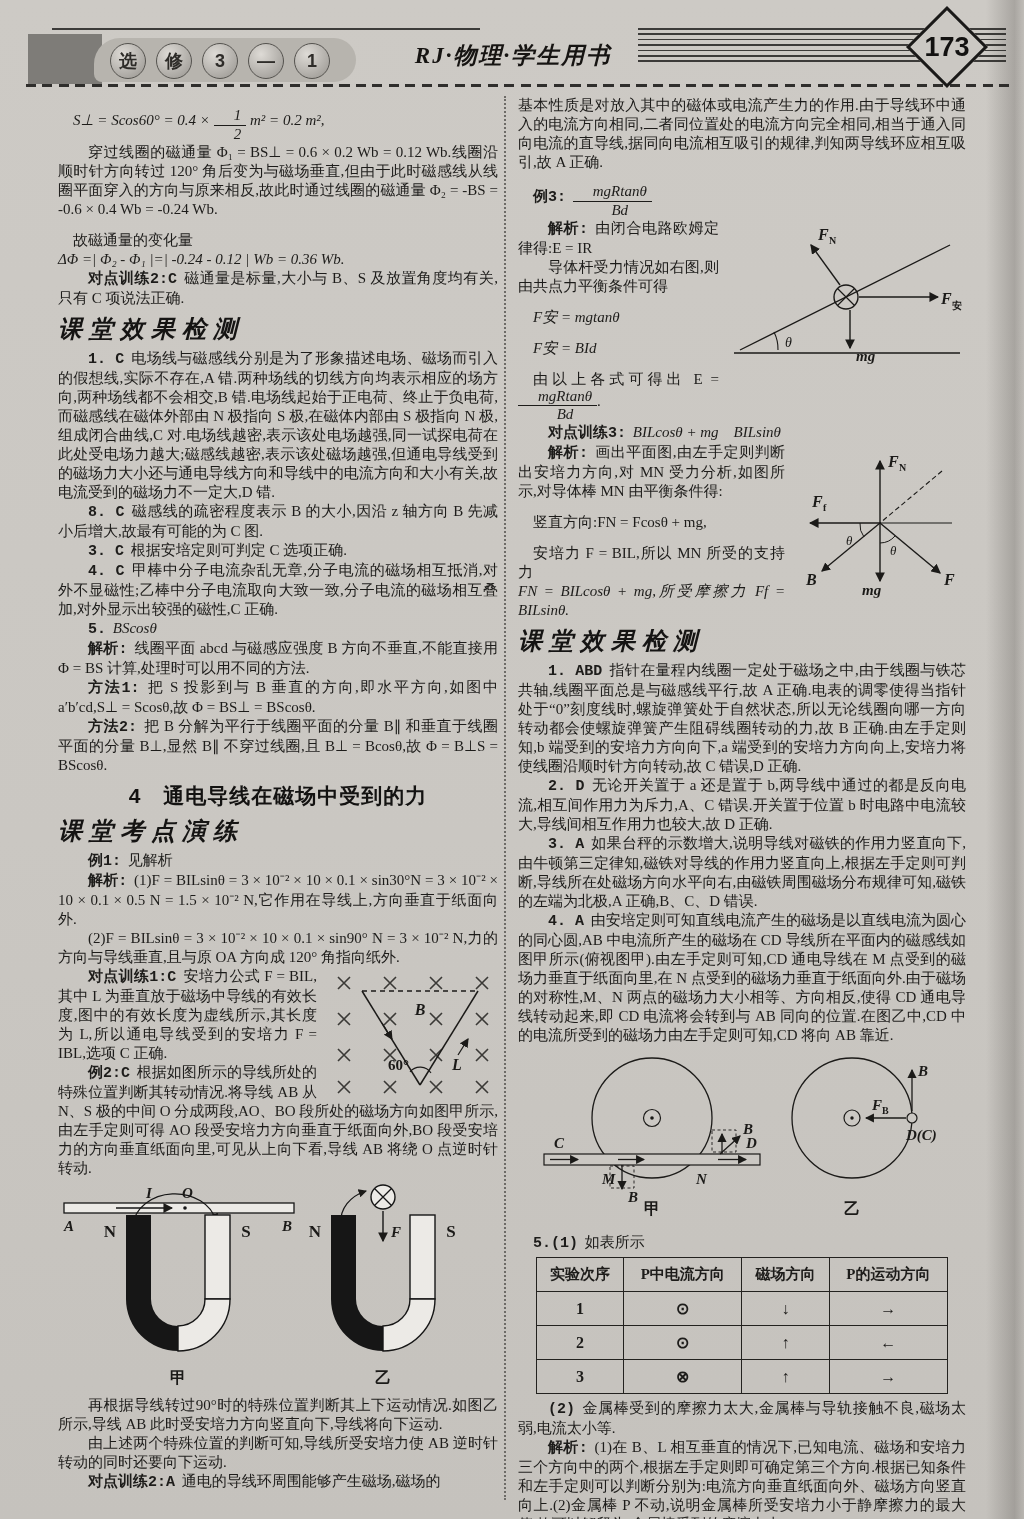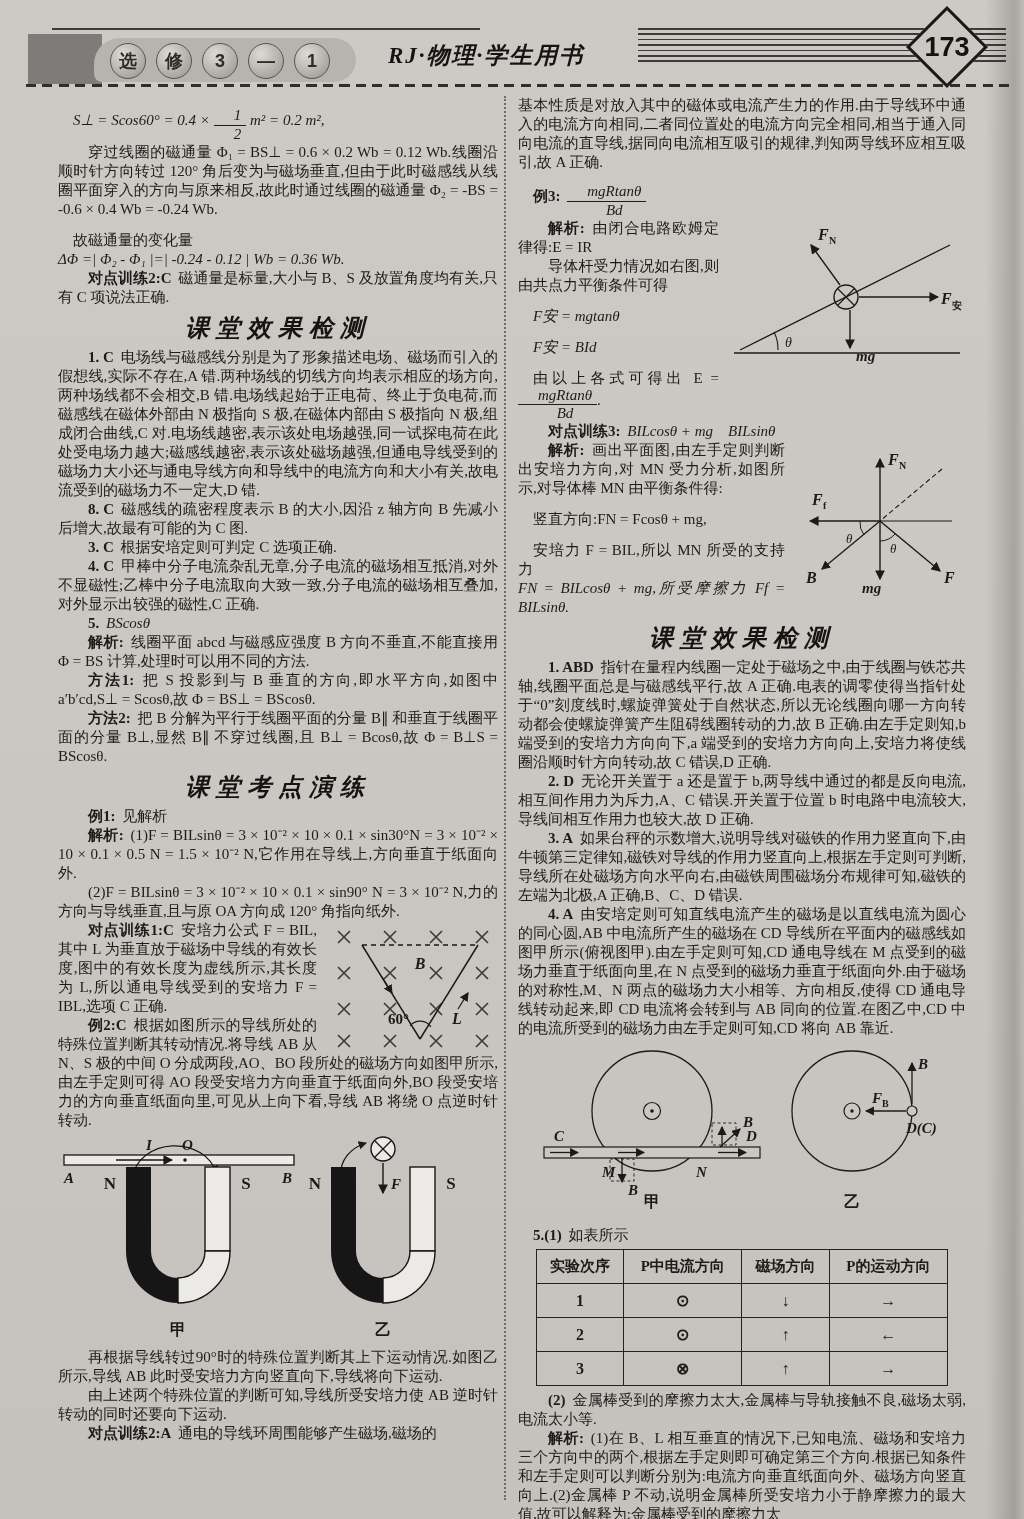--- a/index.html
+++ b/index.html
@@ -10,41 +10,41 @@
   .page::after{content:"";position:absolute;top:0;right:0;width:38px;height:100%;
     background:linear-gradient(90deg,rgba(0,0,0,0) 0%,rgba(40,36,32,0.22) 75%,rgba(40,36,32,0.08) 100%);pointer-events:none;}
   
   .topline{position:absolute;left:52px;top:28px;width:428px;height:2px;background:#3c3b39;}
   .logo-block{position:absolute;left:28px;top:34px;width:74px;height:50px;background:#7e7c78;}
   .logo-capsule{position:absolute;left:94px;top:38px;width:262px;height:44px;background:#b7b4ae;
     border-radius:26px 22px 22px 8px;}
   .badge-circle{position:absolute;top:43px;width:34px;height:34px;border-radius:50%;
     background:radial-gradient(circle at 35% 30%,#dedbd6,#96938e);border:1px solid #55534f;
     color:#2e2c29;font:700 18px/34px "Liberation Sans",sans-serif;text-align:center;}
-  .book-title{position:absolute;left:388px;top:40px;width:250px;text-align:left;
+  .book-title{position:absolute;left:388px;top:40px;width:250px;text-align:center;
     font:700 italic 23px "Liberation Serif",serif;letter-spacing:2px;color:#161412;}
   .header-lines{position:absolute;left:638px;right:18px;top:28px;height:38px;
     background:repeating-linear-gradient(180deg,#3c3b39 0 1.7px,transparent 1.7px 5.4px);}
   .diamond{position:absolute;left:918px;top:18px;width:52px;height:52px;border:3px solid #1a1918;
     transform:rotate(45deg);background:#cbc8c3;}
   .diamond .num{position:absolute;left:0;top:0;width:52px;height:52px;transform:rotate(-45deg);
     font:700 27px/52px "Liberation Sans",sans-serif;text-align:center;color:#131211;}
   .dashed-rule{position:absolute;left:26px;right:14px;top:84px;height:3.4px;
     background:repeating-linear-gradient(90deg,#2f2e2c 0 10px,transparent 10px 16.5px);}
   
   .divider{position:absolute;left:504px;top:96px;height:1404px;border-left:2px dotted #6d6b67;}
   .col{position:absolute;top:96px;font-size:15px;line-height:19px;text-align:justify;}
   .col-left{left:58px;width:440px;}
   .col-right{left:518px;width:448px;}
   p{margin:0;text-indent:2em;}
   .noind{text-indent:0;}
   .ind1{text-indent:1em;margin-top:12px;}
-  .lead{font-weight:700;padding-right:0.45em;}
+  .lead{font-weight:700;padding-right:0.45em;font-family:Liberation Mono, monospace;}
   .it{font-style:italic;}
-  .brush{text-indent:0;text-align:center;font:700 italic 24px "Liberation Serif",serif;
+  .brush{text-indent:0;text-align:left;font:700 italic 24px "Liberation Serif",serif;
     letter-spacing:7px;margin:5px 0 4px;color:#151413;}
   .sect{text-indent:0;text-align:center;font:700 21px "Liberation Sans",sans-serif;
     letter-spacing:1px;margin:7px 0 2px;color:#131211;}
   .frac{display:inline-block;vertical-align:-0.95em;text-align:center;font-style:italic;line-height:1.05;}
   .frac .num{display:block;padding:0 5px 1px;border-bottom:1.3px solid #1d1c1a;}
   .frac .den{display:block;padding:1px 5px 0;}
   .fl{float:right;margin:2px 0 3px 9px;}
   .figwrap{text-align:center;margin:3px 0 2px;text-indent:0;}
   svg{overflow:visible;}
   svg text{font-family:"Liberation Serif",serif;fill:#1b1a18;}
@@ -103,20 +103,21 @@
 
     <p><b class="lead">1. C</b><span>电场线与磁感线分别是为了形象描述电场、磁场而引入的假想线,实际不存在,A 错.两种场线的切线方向均表示相应的场方向,两种场线都不会相交,B 错.电场线起始于正电荷、终止于负电荷,而磁感线在磁体外部由 N 极指向 S 极,在磁体内部由 S 极指向 N 极,组成闭合曲线,C 对.电场线越密,表示该处电场越强,同一试探电荷在此处受电场力越大;磁感线越密,表示该处磁场越强,但通电导线受到的磁场力大小还与通电导线方向和导线中的电流方向和大小有关,故电流受到的磁场力不一定大,D 错.</span></p>
     <p><b class="lead">8. C</b><span>磁感线的疏密程度表示 B 的大小,因沿 z 轴方向 B 先减小后增大,故最有可能的为 C 图.</span></p>
     <p><b class="lead">3. C</b><span>根据安培定则可判定 C 选项正确.</span></p>
     <p><b class="lead">4. C</b><span>甲棒中分子电流杂乱无章,分子电流的磁场相互抵消,对外不显磁性;乙棒中分子电流取向大致一致,分子电流的磁场相互叠加,对外显示出较强的磁性,C 正确.</span></p>
     <p><b class="lead">5.</b><span class="it">BScosθ</span></p>
     <p><b class="lead">解析:</b><span>线圈平面 abcd 与磁感应强度 B 方向不垂直,不能直接用 Φ = BS 计算,处理时可以用不同的方法.</span></p>
     <p><b class="lead">方法1:</b><span>把 S 投影到与 B 垂直的方向,即水平方向,如图中 a′b′cd,S⊥ = Scosθ,故 Φ = BS⊥ = BScosθ.</span></p>
     <p><b class="lead">方法2:</b><span>把 B 分解为平行于线圈平面的分量 B∥ 和垂直于线圈平面的分量 B⊥,显然 B∥ 不穿过线圈,且 B⊥ = Bcosθ,故 Φ = B⊥S = BScosθ.</span></p>
 
+    <p class="sect">4　通电导线在磁场中受到的力</p>
     <p class="brush">课堂考点演练</p>
 
     <p><b class="lead">例1:</b><span>见解析</span></p>
     <p><b class="lead">解析:</b><span>(1)F = BILsinθ = 3 × 10⁻² × 10 × 0.1 × sin30°N = 3 × 10⁻² × 10 × 0.1 × 0.5 N = 1.5 × 10⁻² N,它作用在导线上,方向垂直于纸面向外.</span></p>
     <p>(2)F = BILsinθ = 3 × 10⁻² × 10 × 0.1 × sin90° N = 3 × 10⁻² N,力的方向与导线垂直,且与原 OA 方向成 120° 角指向纸外.</p>
 
     <p>
       <svg class="fl" width="172" height="128" viewBox="0 0 172 128">
         <g stroke="#3a3936" stroke-width="1.6">
           <path d="M12,8 l12,12 M24,8 l-12,12"></path>

